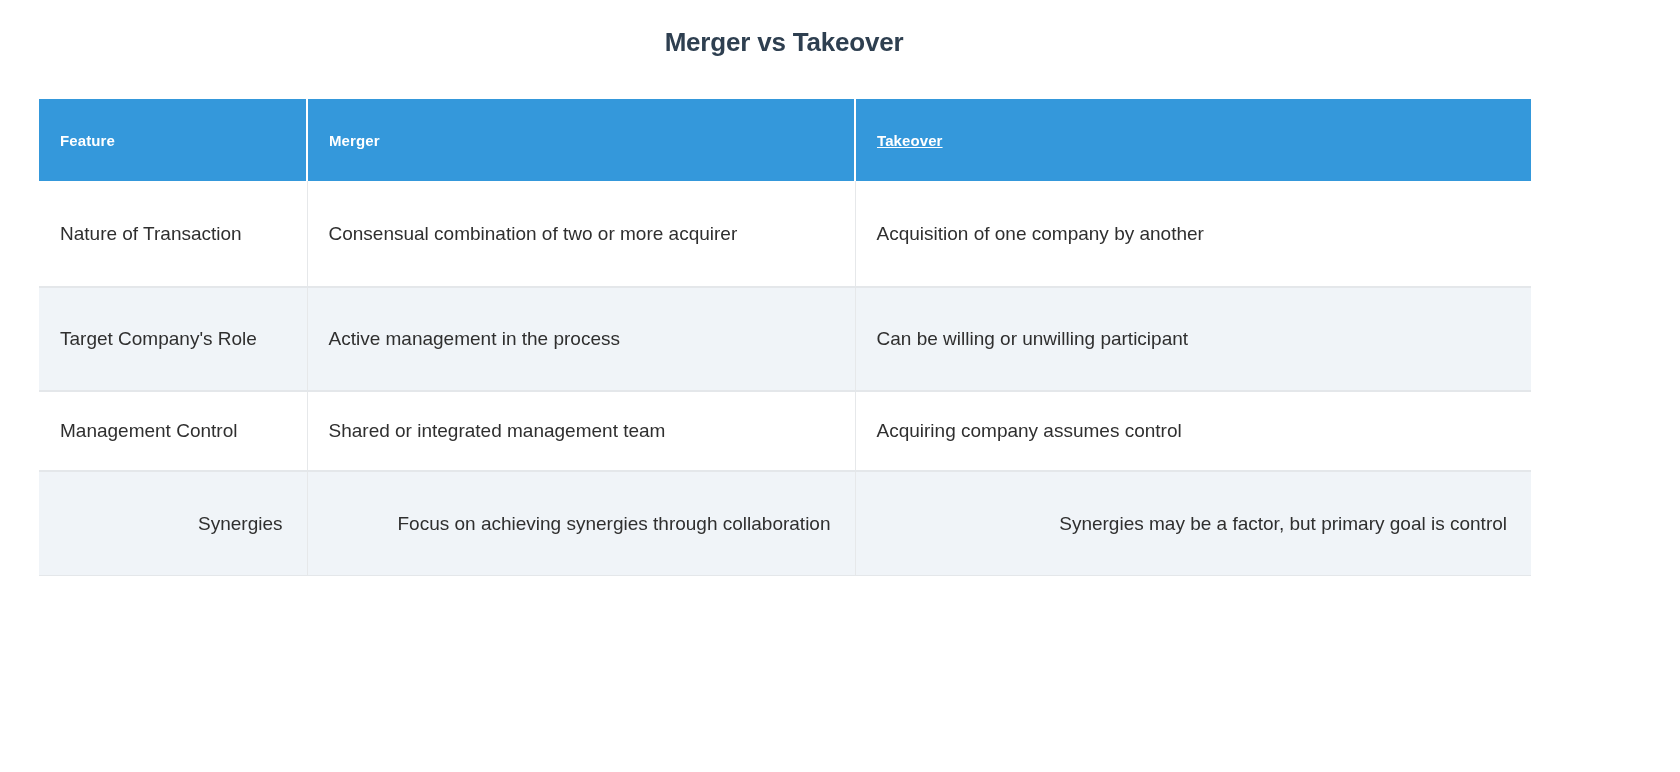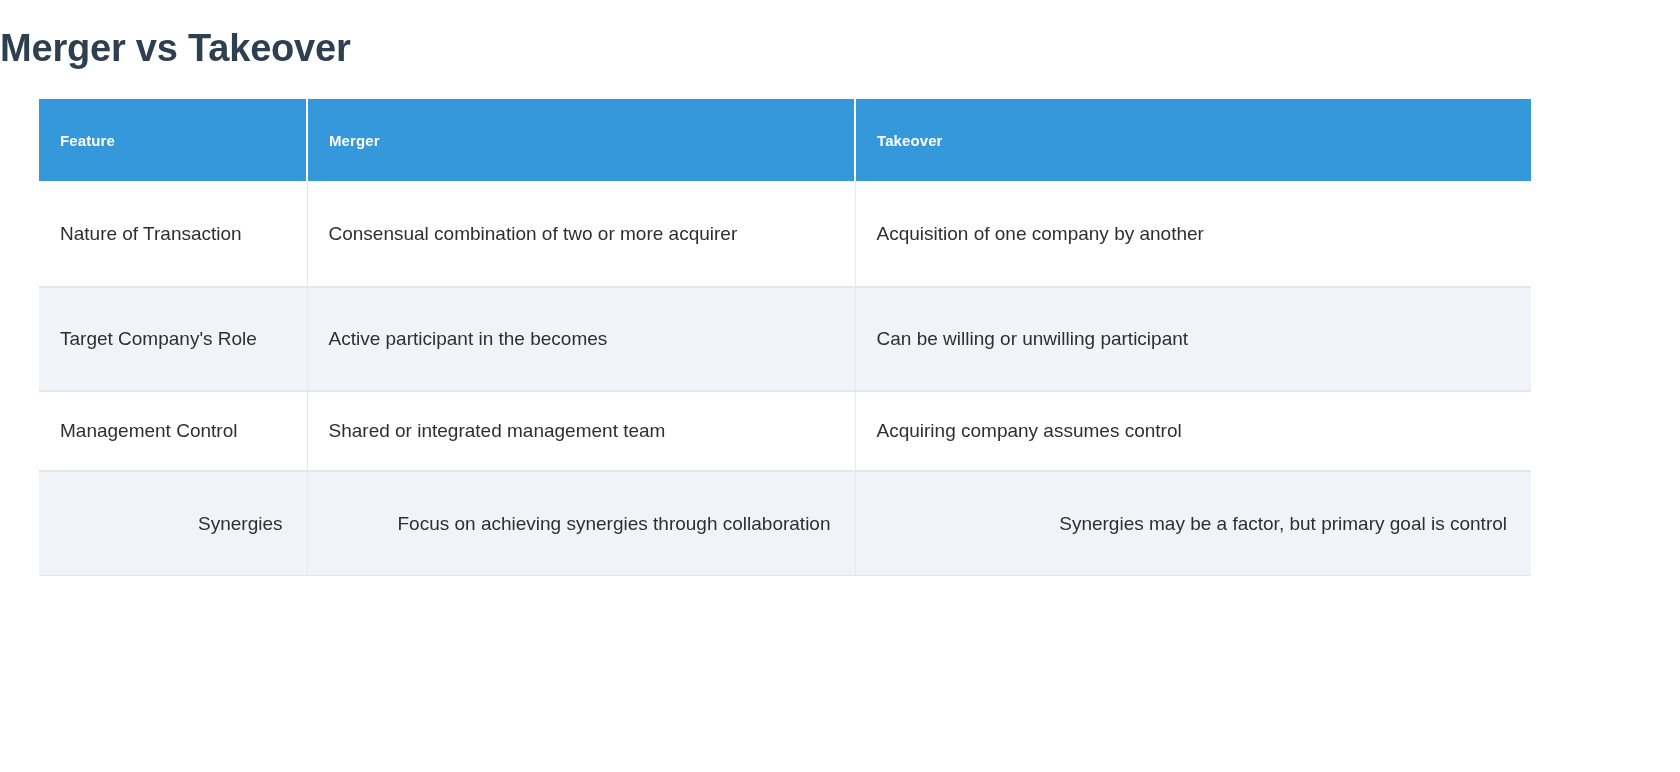--- a/index.html
+++ b/index.html
@@ -20,22 +20,22 @@
     width: 1680px;
     height: 772px;
     box-sizing: border-box;
   }
 
   .page-title {
     position: absolute;
     left: 0;
     top: 28px;
     width: 1568px;
-    text-align: left;
-    font-size: 38px;
+    text-align: center;
+    font-size: 26px;
     font-weight: bold;
     color: #2e3f50;
     letter-spacing: -0.2px;
     line-height: 1.1;
   }
 
   .table-wrap {
     position: absolute;
     left: 39px;
     top: 99px;
@@ -61,20 +61,21 @@
     text-align: left;
     padding: 0 0 0 21px;
     height: 82px;
     vertical-align: middle;
     box-sizing: border-box;
     border-right: 2px solid #ffffff;
     letter-spacing: 0.1px;
   }
   table.comparison thead th:last-child {
     border-right: none;
+    text-decoration: underline;
   }
 
   table.comparison tbody td {
     font-size: 19px;
     color: #2f2f2f;
     text-align: left;
     padding: 14px 24px 14px 21px;
     vertical-align: middle;
     box-sizing: border-box;
     border-right: 1px solid #e6e8ea;
@@ -125,21 +126,21 @@
         </tr>
       </thead>
       <tbody>
         <tr class="row-odd r1">
           <td>Nature of Transaction</td>
           <td>Consensual combination of two or more acquirer</td>
           <td>Acquisition of one company by another</td>
         </tr>
         <tr class="row-even r2">
           <td>Target Company's Role</td>
-          <td>Active participant in the becomes</td>
+          <td>Active management in the process</td>
           <td>Can be willing or unwilling participant</td>
         </tr>
         <tr class="row-odd r3">
           <td>Management Control</td>
           <td>Shared or integrated management team</td>
           <td>Acquiring company assumes control</td>
         </tr>
         <tr class="row-even r4">
           <td>Synergies</td>
           <td>Focus on achieving synergies through collaboration</td>

